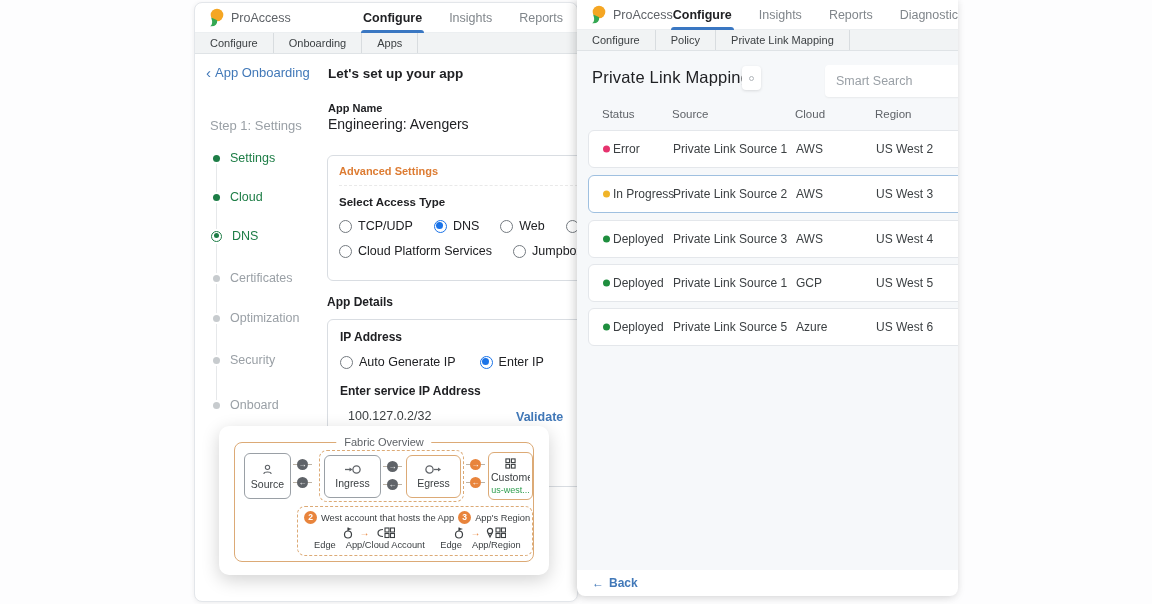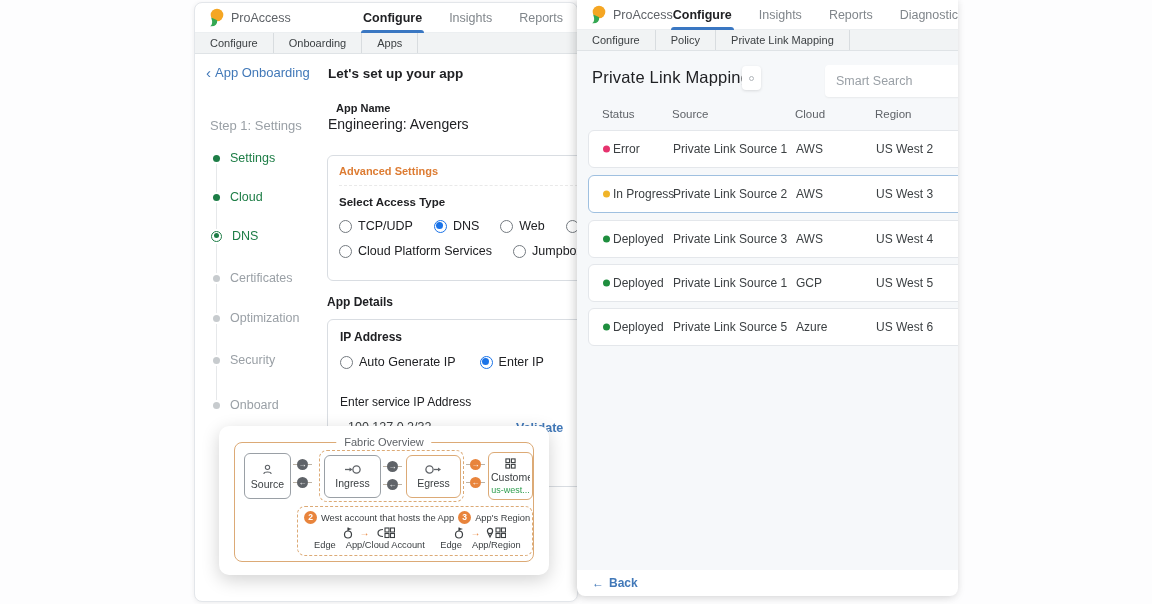--- a/index.html
+++ b/index.html
@@ -21,21 +21,21 @@
   .tab.active { color:#202124; font-weight:700; }
   .tab.active::after { content:""; position:absolute; left:-2px; right:-2px; bottom:0; height:3px; background:#3a77c2; border-radius:3px 3px 0 0; }
 
   .subtabs { height:21px; background:#f1f3f4; border-bottom:1px solid #dfe3e6; display:flex; align-items:stretch; }
   .subtab { font-size:11px; color:#3c4043; display:flex; align-items:center; padding:0 15px; border-right:1px solid #d8dcdf; cursor:pointer; }
 
   
   .back-link { position:absolute; left:11px; top:62px; font-size:13px; color:#4178b8; display:flex; align-items:center; gap:4px; cursor:pointer; }
   .back-chev { font-size:15px; line-height:1; }
   .setup-title { position:absolute; left:133px; top:63px; font-size:13.5px; font-weight:700; color:#202124; }
-  .appname-label { position:absolute; left:133px; top:99px; font-size:11px; font-weight:700; color:#202124;margin-left:8px; }
+  .appname-label { position:absolute; left:133px; top:99px; font-size:11px; font-weight:700; color:#202124; }
   .appname-value { position:absolute; left:133px; top:113px; font-size:14px; color:#202124; }
   .step-label { position:absolute; left:15px; top:115px; font-size:13px; color:#9aa0a6; }
 
   .stepper-line { position:absolute; left:21px; top:160px; width:1px; height:240px; background:#e6e8ea; }
   .step { position:absolute; left:15px; display:flex; align-items:center; gap:10px; cursor:pointer; }
   .step .dot { width:7px; height:7px; border-radius:50%; background:#c7cbce; flex:0 0 auto; margin-left:3px; box-shadow:0 0 0 2px #fff; }
   .step.done .dot { background:#1d7d46; }
   .step.current .dot { width:11px; height:11px; margin-left:1px; background:#fff; border:1.5px solid #1d7d46; position:relative; }
   .step.current .dot::after { content:""; position:absolute; left:1.5px; top:1.5px; width:5px; height:5px; border-radius:50%; background:#1d7d46; }
   .step .slabel { font-size:12.5px; color:#9aa0a6; }
@@ -49,21 +49,21 @@
   .radio-row { display:flex; align-items:center; gap:21px; margin-top:11px; white-space:nowrap; }
   .radio-item { display:flex; align-items:center; gap:6px; cursor:pointer; }
   .radio { width:13px; height:13px; border-radius:50%; border:1.5px solid #747a80; background:#fff; flex:0 0 auto; position:relative; }
   .radio-item.sel .radio { border-color:#1a73e8; }
   .radio-item.sel .radio::after { content:""; position:absolute; left:1.5px; top:1.5px; width:7px; height:7px; border-radius:50%; background:#1a73e8; }
   .radio-label { font-size:12.5px; color:#202124; }
 
   .details-head { position:absolute; left:132px; top:292px; font-size:12px; font-weight:700; color:#202124; }
   .card-details { top:316px; height:168px; padding:10px 12px; }
   .ip-label { font-size:12px; font-weight:700; color:#202124; }
-  .svc-label { margin-top:26px; font-size:12px; font-weight:400; color:#202124; }
+  .svc-label { margin-top:15px; font-size:12px; font-weight:700; color:#202124; }
   .ip-row { margin-top:9px; display:flex; align-items:flex-end; }
   .ip-input { width:152px; border:none; outline:none; border-bottom:1px solid #8a9096; font-family:"Liberation Sans",sans-serif; font-size:12.5px; color:#3c4043; padding:2px 8px 6px; background:transparent; }
   .validate { margin-left:24px; padding-bottom:6px; font-size:12.5px; font-weight:700; color:#4178b8; cursor:pointer; }
 
   
   .rw-body { position:absolute; left:0; top:51px; right:0; height:519px; background:#f6f8fa; }
   .rw-title { position:absolute; left:15px; top:68px; font-size:16.5px; color:#202124; letter-spacing:.2px; }
   .rw-title sup { font-size:9px; color:#5f6368; }
   .title-chip { position:absolute; left:165px; top:66px; width:19px; height:24px; background:#fff; border-radius:4px; box-shadow:0 1px 3px rgba(0,0,0,.12); display:flex; align-items:center; justify-content:center; cursor:pointer; }
   .title-chip .mini-dot { width:5px; height:5px; border-radius:50%; border:1.5px solid #b0b5ba; }

